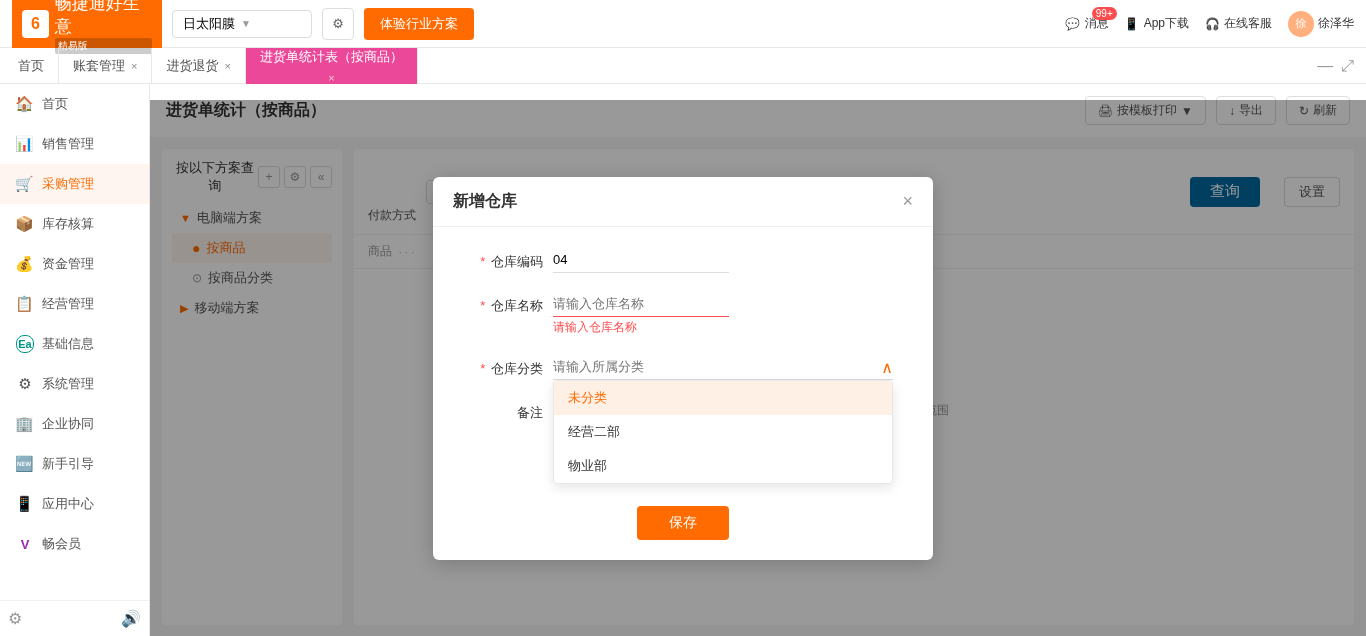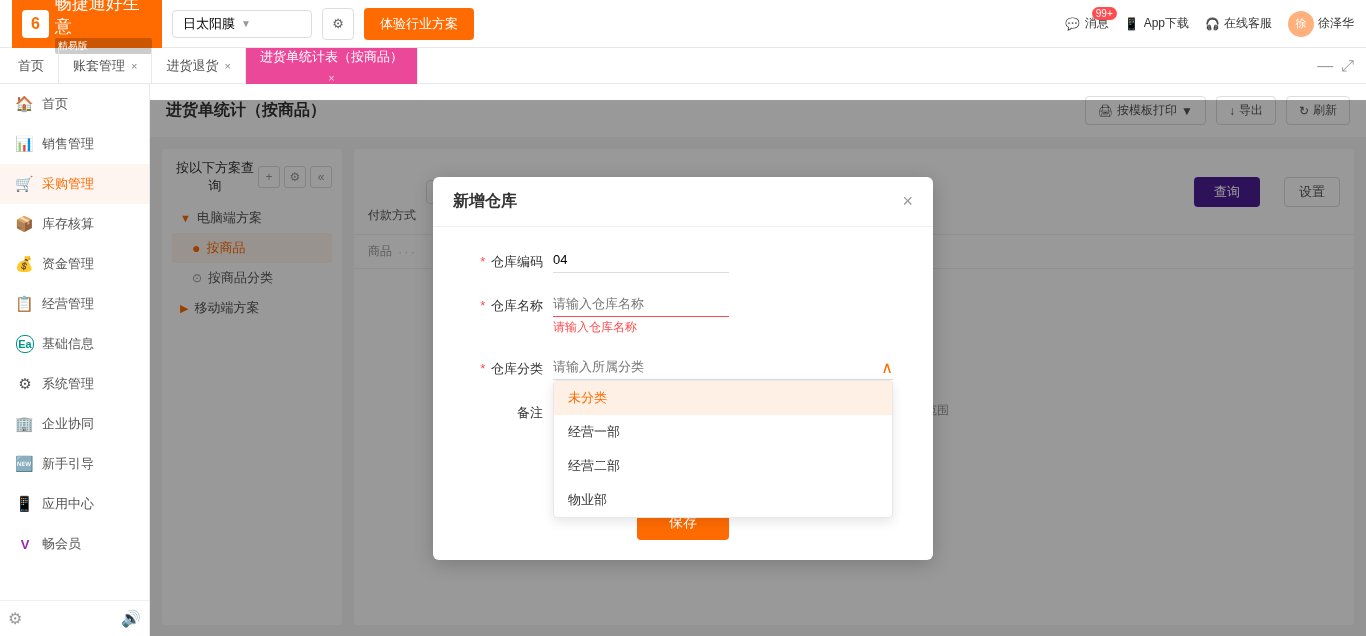--- a/index.html
+++ b/index.html
@@ -77,21 +77,21 @@
     .tree-item.active { color: #ff6b00; background: #fff5f0; }
     .tree-item .tree-icon { font-size: 11px; color: #ff6b00; }
     .tree-child { padding-left: 20px; }
 
     
     .right-panel { flex: 1; background: #fff; border-radius: 4px; }
     .filter-row { display: flex; align-items: center; padding: 10px 14px; gap: 10px; border-bottom: 1px solid #f0f0f0; flex-wrap: wrap; }
     .filter-label { font-size: 12px; color: #555; white-space: nowrap; margin-top: 48px; }
     .filter-input { border: 1px solid #ddd; border-radius: 4px; padding: 4px 8px; font-size: 12px; width: 130px; }
     .filter-actions { margin-left: auto; display: flex; gap: 8px; }
-    .query-btn { background: #4c1d95; color: #fff; border: none; border-radius: 4px; padding: 5px 20px; cursor: pointer; font-size: 13px; }
+    .query-btn { background: #0369a1; color: #fff; border: none; border-radius: 4px; padding: 5px 20px; cursor: pointer; font-size: 15px; }
     .setting-btn { background: #fff; color: #555; border: 1px solid #ddd; border-radius: 4px; padding: 5px 14px; cursor: pointer; font-size: 13px; margin-left: 16px; }
 
     .table-header { display: flex; align-items: center; padding: 8px 14px; gap: 6px; border-bottom: 1px solid #f0f0f0; }
     .table-head-cell { font-size: 12px; color: #999; }
     .dots-btn { color: #ccc; cursor: pointer; letter-spacing: 2px; }
 
     
     .empty-state { display: flex; flex-direction: column; align-items: center; justify-content: center; height: 200px; color: #ccc; font-size: 13px; gap: 12px; }
     .empty-hint { display: flex; align-items: center; gap: 6px; font-size: 12px; color: #999; }
 
@@ -359,21 +359,20 @@
           <div class="form-row">
             <span class="form-label">
               <span class="required-star">*</span>
               <span>仓库分类</span>
             </span>
             <div class="select-wrap">
               <input class="select-input" type="text" placeholder="请输入所属分类" style="">
               <span class="select-arrow">∧</span>
               <div class="dropdown-menu">
                 <div class="dropdown-item selected">未分类</div>
-                <div class="dropdown-item">经营一部</div>
                 <div class="dropdown-item">经营二部</div>
                 <div class="dropdown-item">物业部</div>
               </div>
             </div>
           </div>
 
           <div class="form-row">
             <span class="form-label">备注</span>
             <textarea class="form-textarea" style=""></textarea>
           </div>

